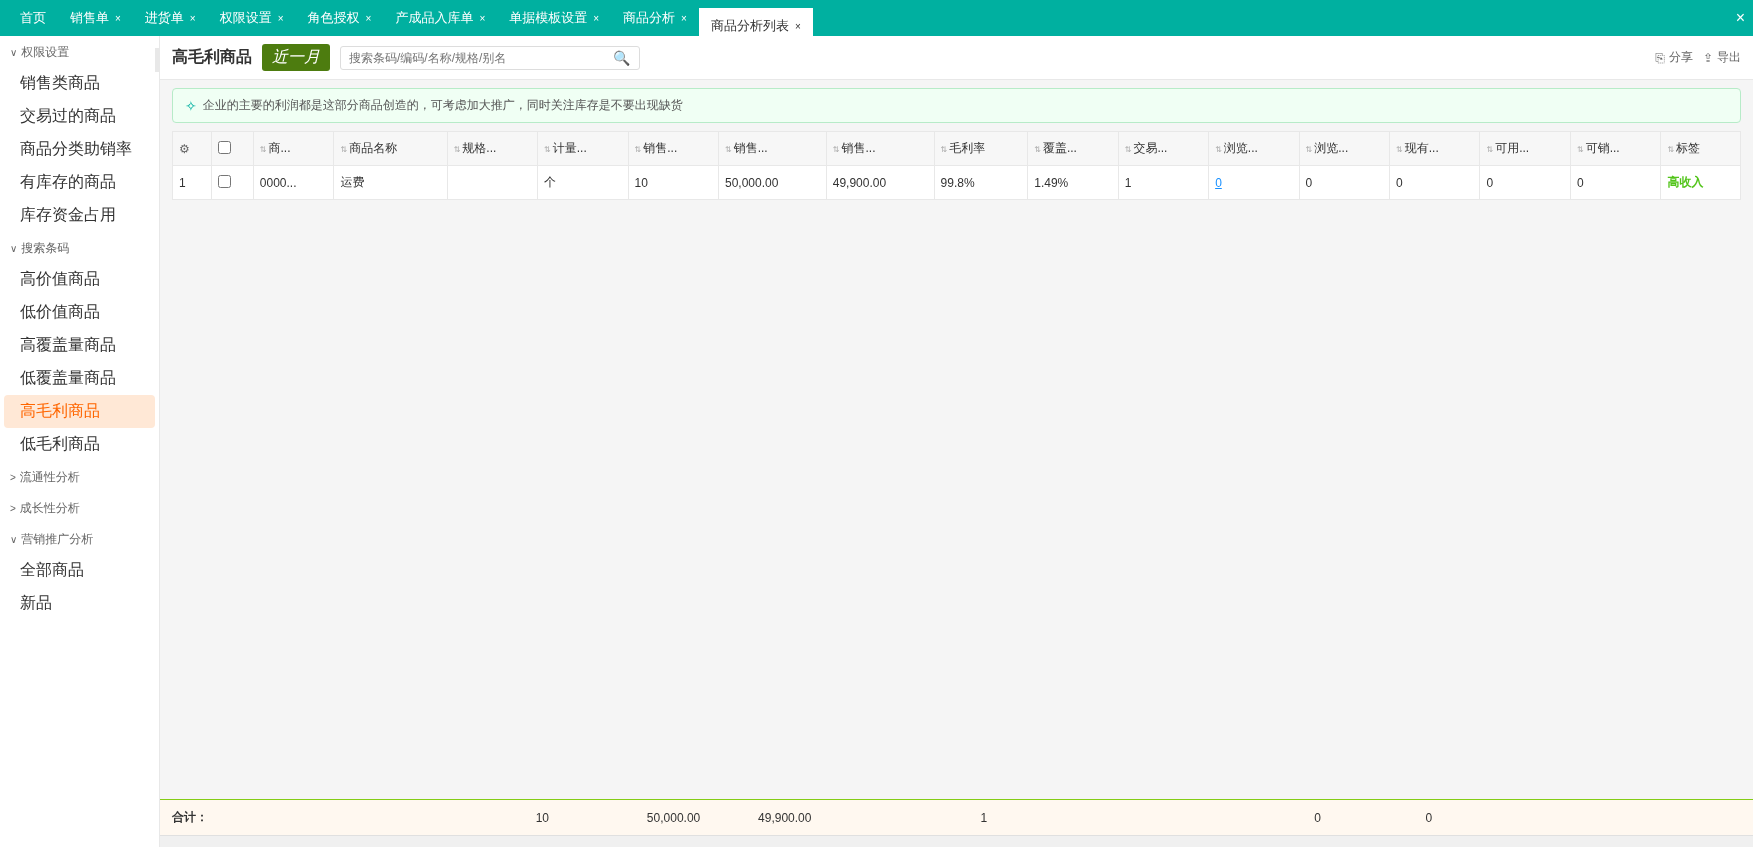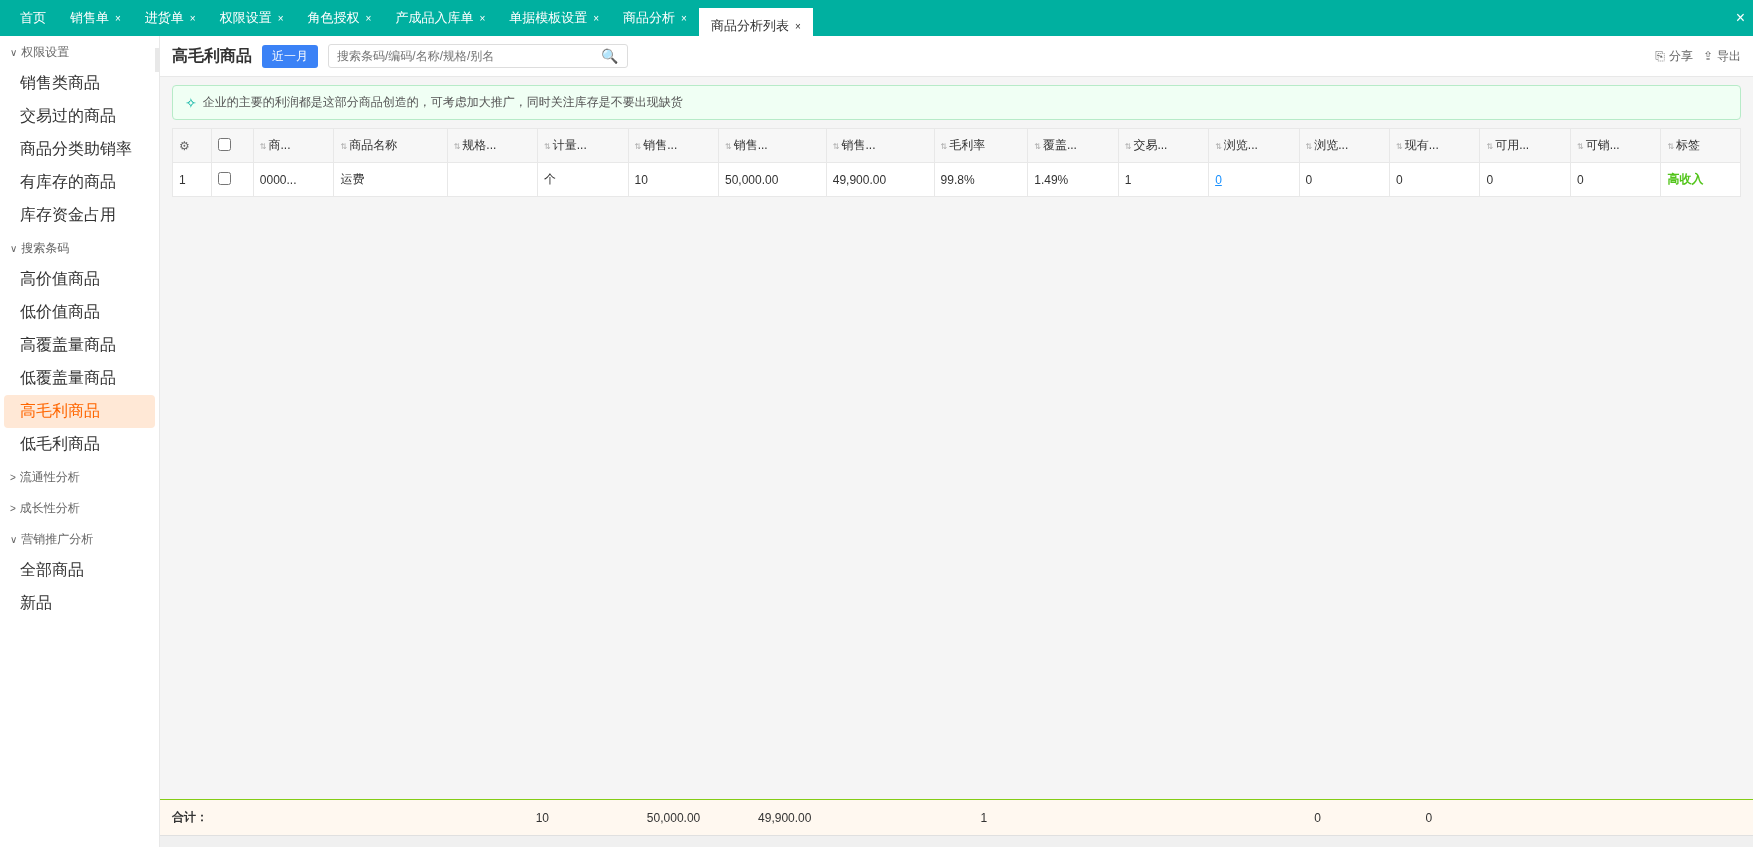--- a/index.html
+++ b/index.html
@@ -108,27 +108,28 @@
       background: #fff;
       border-bottom: 1px solid #e8e8e8;
       gap: 10px;
     }
     .content-title {
       font-size: 16px;
       font-weight: bold;
       color: #333;
     }
     .time-filter-btn {
-      background: #3b82f6;
+      background: #4d7c0f;
       color: #fff;
       border: none;
       padding: 3px 10px;
       border-radius: 3px;
       cursor: pointer;
-      font-size: 12px;
+      font-size: 16px;
+      font-style: italic;
     }
     .search-box {
       display: flex;
       align-items: center;
       border: 1px solid #ddd;
       border-radius: 3px;
       padding: 3px 8px;
       gap: 4px;
       flex: 1;
       max-width: 300px;

